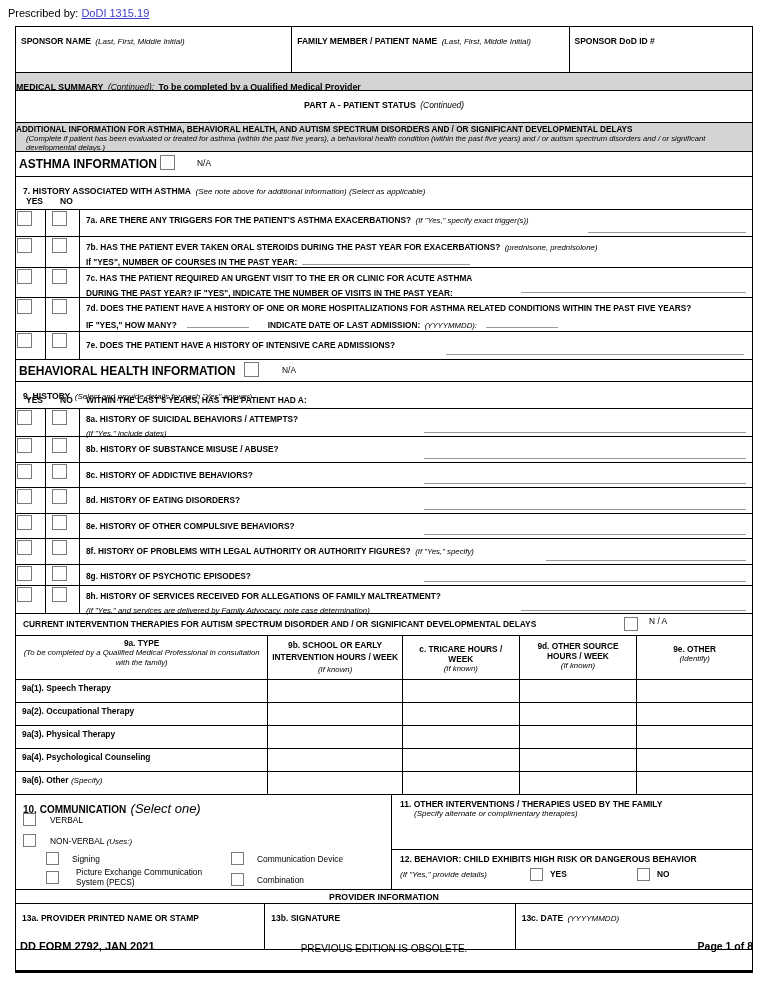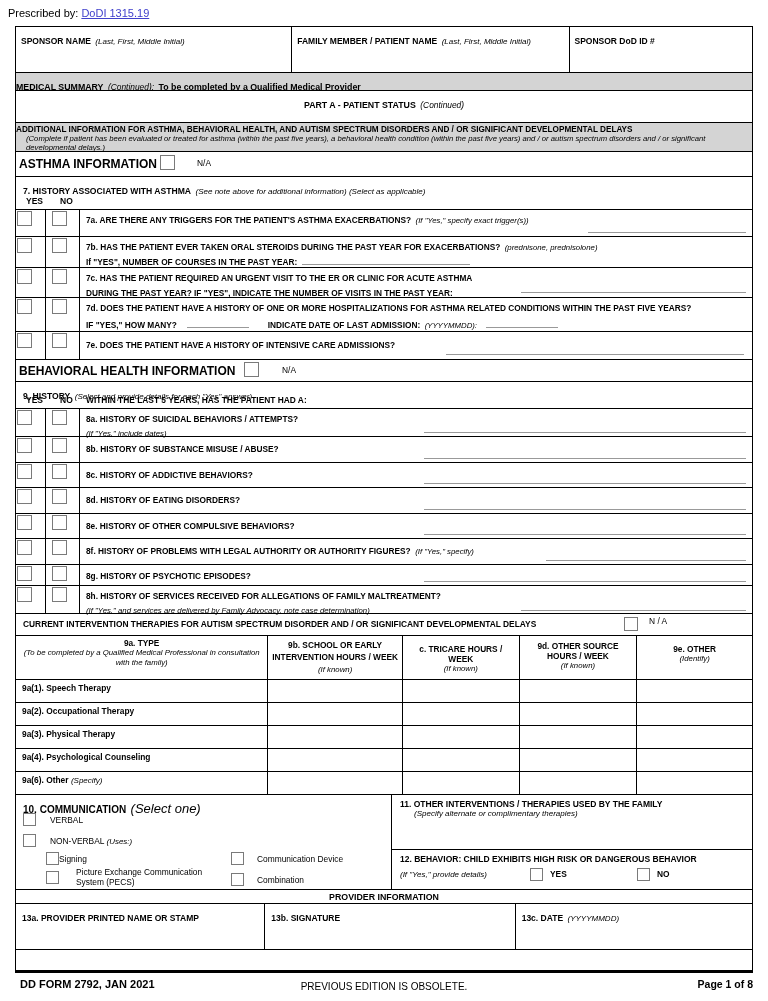--- a/index.html
+++ b/index.html
@@ -87,21 +87,21 @@
 
   
   .pbar{text-align:center; font-weight:bold; font-size:8.8px; padding-top:2px;}
   .prow{display:flex;}
   .pcell{border-right:1px solid #000; position:relative; padding:3px 0 0 6px;}
   .pcell:last-child{border-right:none;}
   .pw1{width:250px;} .pw2{width:251px;} .pw3{width:237px;}
   .plabel{font-weight:bold; font-size:8.5px;}
   .pinput{position:absolute; left:2px; right:2px; top:15px; bottom:2px;}
 
-  .footer{position:absolute; left:0; top:978px; width:768px; height:16px;}
+  .footer{position:absolute; left:0; top:940px; width:768px; height:16px;}
   .footer .f-left{position:absolute; left:20px; font-weight:bold; font-size:11px;}
   .footer .f-center{position:absolute; left:0; right:0; text-align:center; top:3px; font-size:10px;}
   .footer .f-right{position:absolute; right:15px; font-weight:bold; font-size:10.5px;}
 </style>
 </head>
 <body>
 
 <div class="prescribed">
   <span>Prescribed by:</span>
   <a>DoDI 1315.19</a>
@@ -434,21 +434,21 @@
         <span class="hint" style="font-size:13px">(Select one)</span>
       </div>
       <div class="cbs" style="left:7px; top:18px"></div>
       <span class="opt-label" style="left:34px; top:20px">VERBAL</span>
       <div class="cbs" style="left:7px; top:39px"></div>
       <span class="opt-label" style="left:34px; top:41px">
         <span>NON-VERBAL</span>
         <span class="hint" style="font-size:8px">(Uses:)</span>
       </span>
       <div class="cbs" style="left:30px; top:57px"></div>
-      <span class="opt-label" style="left:43px; top:59px">Signing</span>
+      <span class="opt-label" style="left:56px; top:59px">Signing</span>
       <div class="cbs" style="left:30px; top:76px"></div>
       <span class="opt-label" style="left:60px; top:73px; width:150px; line-height:9.5px">Picture Exchange Communication System (PECS)</span>
       <div class="cbs" style="left:215px; top:57px"></div>
       <span class="opt-label" style="left:241px; top:59px">Communication Device</span>
       <div class="cbs" style="left:215px; top:78px"></div>
       <span class="opt-label" style="left:241px; top:80px">Combination</span>
     </div>
     <div class="blk-right">
       <div class="box11">
         <div class="q" style="font-size:8.5px">11. OTHER INTERVENTIONS / THERAPIES USED BY THE FAMILY</div>

